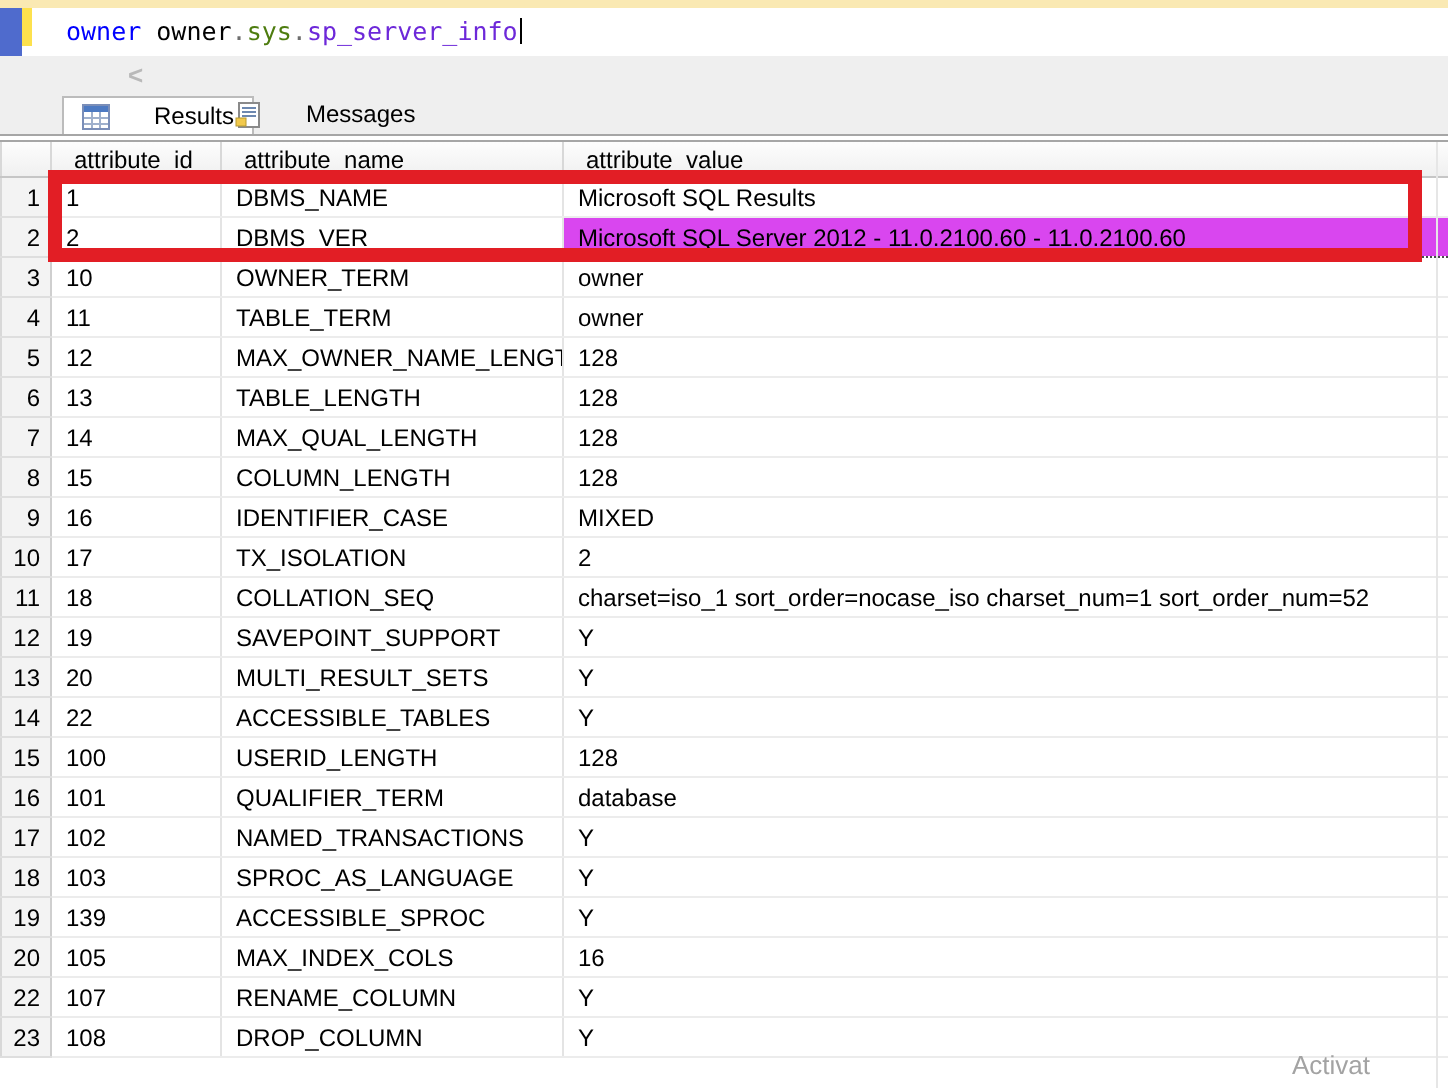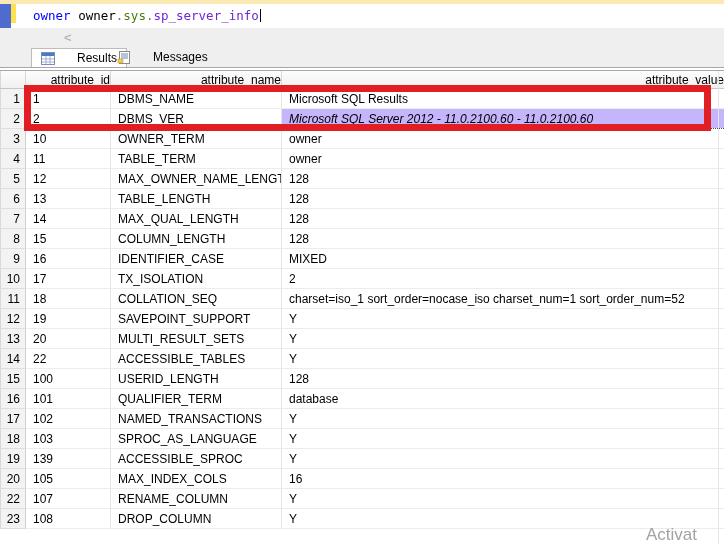--- a/index.html
+++ b/index.html
@@ -27,33 +27,33 @@
   .tab.active{background:#fff;border:1px solid #bcbcbc;border-bottom:none;height:19px;box-sizing:border-box;}
   .tab-results{left:3px;}
   .tab-messages{left:80px;}
   
   .splitter{position:absolute;left:0;top:67px;width:724px;height:4px;
     background:linear-gradient(#a6a6a6 0,#a6a6a6 1px,#ffffff 1px,#ffffff 3px,#a6a6a6 3px,#a6a6a6 4px);}
   
   .grid{position:absolute;left:0;top:71px;width:724px;height:474px;background:#fff;}
   table{border-collapse:collapse;table-layout:fixed;width:724px;font-size:12px;}
   th{height:17px;background:linear-gradient(#fdfdfd,#f0f0f0);border-right:1px solid #d8d8d8;border-bottom:1px solid #c6c6c6;
-     font-weight:normal;text-align:right;padding:0 0 0 11px;color:#000;overflow:hidden;white-space:nowrap;}
+     font-weight:normal;text-align:left;padding:0 0 0 11px;color:#000;overflow:hidden;white-space:nowrap;}
   th.corner{padding:0;border-left:1px solid #d8d8d8;}
   td{height:19px;border-right:1px solid #e4e4e4;border-bottom:1px solid #ececec;padding:0 0 0 7px;
      overflow:hidden;white-space:nowrap;color:#000;}
   td.rowhdr{background:#f3f3f3;border-left:1px solid #d8d8d8;border-right:1px solid #cfcfcf;border-bottom:1px solid #dedede;
      text-align:right;padding:0 5px 0 0;}
-  td.sel{background:#c4b5fd;border-top:1px dotted #4a4a4a;border-bottom:1px dotted #4a4a4a;border-left:1px dotted #4a4a4a;font-style:italic;}
+  td.sel{background:#d946ef;border-top:1px dotted #4a4a4a;border-bottom:1px dotted #4a4a4a;border-left:1px dotted #4a4a4a;}
   .col-line{position:absolute;left:718px;top:0;width:1px;height:473px;background:#e6e6e6;pointer-events:none;}
   
   .red-box{position:absolute;left:24px;top:85px;width:687px;height:46px;box-sizing:border-box;
      border:7px solid #e21e25;z-index:6;pointer-events:none;}
   
-  .watermark{position:absolute;left:646px;top:525px;font-size:17px;color:#a3a3a3;white-space:nowrap;z-index:3;}
+  .watermark{position:absolute;left:646px;top:525px;font-size:13px;color:#a3a3a3;white-space:nowrap;z-index:3;}
   .icon{display:inline-block;line-height:0;}
 </style>
 </head>
 <body>
 
 <div class="top-band"></div>
 
 <div class="editor">
   <div class="editor-margin"></div>
   <div class="change-bar"></div>

